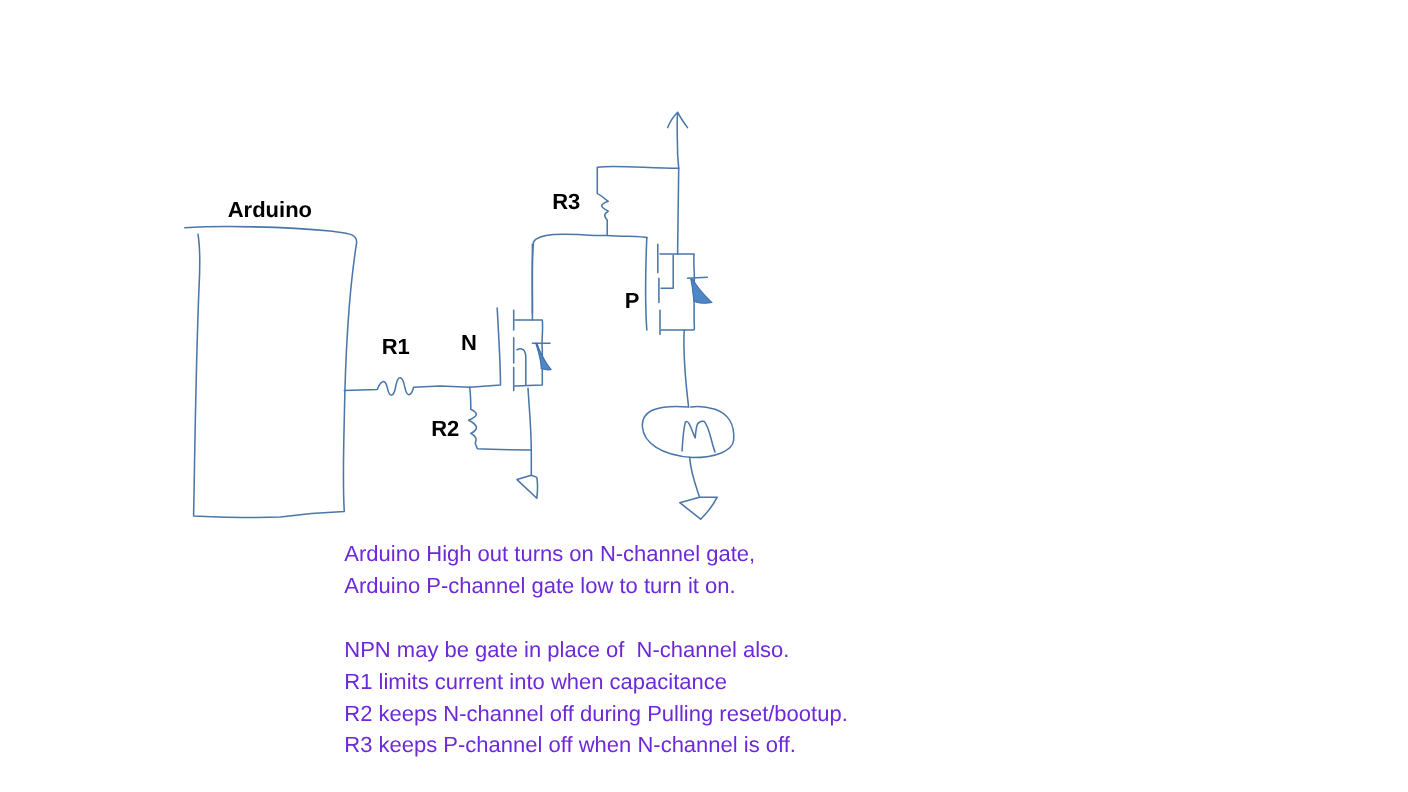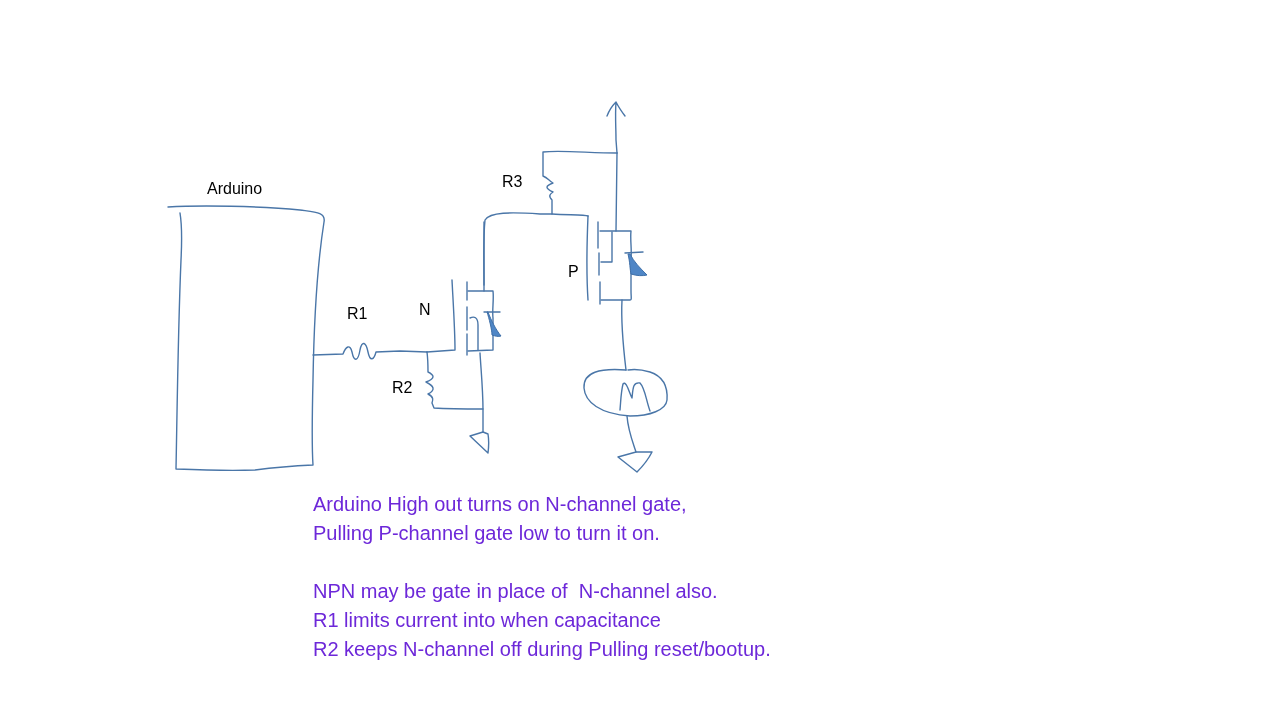--- a/index.html
+++ b/index.html
@@ -1,21 +1,21 @@
 <!DOCTYPE html>
 <html><head>
 <meta charset="utf-8">
 <style>
   html, body { margin: 0; padding: 0; background: #ffffff; }
   body { width: 1280px; height: 720px; position: relative; overflow: hidden;
          font-family: "Liberation Sans", "DejaVu Sans", sans-serif; }
   svg.schem { position: absolute; left: 0; top: 0; }
   svg.schem .w { fill: none; stroke: #4a76a8; stroke-width: 1.4; stroke-linecap: round; stroke-linejoin: round; }
   svg.schem .diode { fill: #4f86c6; stroke: #3e6fa8; stroke-width: 1; }
-  .lbl { position: absolute; font-size: 16px; color: #000; line-height: 1; white-space: nowrap; }
+  .lbl { position: absolute; font-size: 20px; color: #000; line-height: 1; white-space: nowrap; font-weight: bold; }
   .notes { position: absolute; left: 313px; top: 490px; font-size: 20px; color: #6d28d9; line-height: 29px; }
   .notes div { height: 29px; white-space: pre; }
 </style>
 </head>
 <body>
 
 <svg class="schem" width="1280" height="720" viewBox="0 0 1280 720">
 
   <g>
     <path class="w" d="M168,207 C200,205 260,206 300,210 C315,212 326,212 324,222 C318,260 314,320 313,380 C312,420 312,450 313,465 C290,466 270,468 255,470 C230,471 200,470 176,469 C177,420 178,330 181,260 C182,240 182,225 180,213"></path>
@@ -76,18 +76,19 @@
 
 <div class="lbl" style="left:207px; top:181px;">Arduino</div>
 <div class="lbl" style="left:347px; top:306px;">R1</div>
 <div class="lbl" style="left:392px; top:380px;">R2</div>
 <div class="lbl" style="left:502px; top:174px;">R3</div>
 <div class="lbl" style="left:419px; top:302px;">N</div>
 <div class="lbl" style="left:568px; top:264px;">P</div>
 
 <div class="notes">
   <div>Arduino High out turns on N-channel gate,</div>
-  <div>Pulling P-channel gate low to turn it on.</div>
+  <div>Arduino P-channel gate low to turn it on.</div>
   <div></div>
   <div>NPN may be gate in place of  N-channel also.</div>
   <div>R1 limits current into when capacitance</div>
   <div>R2 keeps N-channel off during Pulling reset/bootup.</div>
+  <div>R3 keeps P-channel off when N-channel is off.</div>
 </div>
 
 </body></html>

